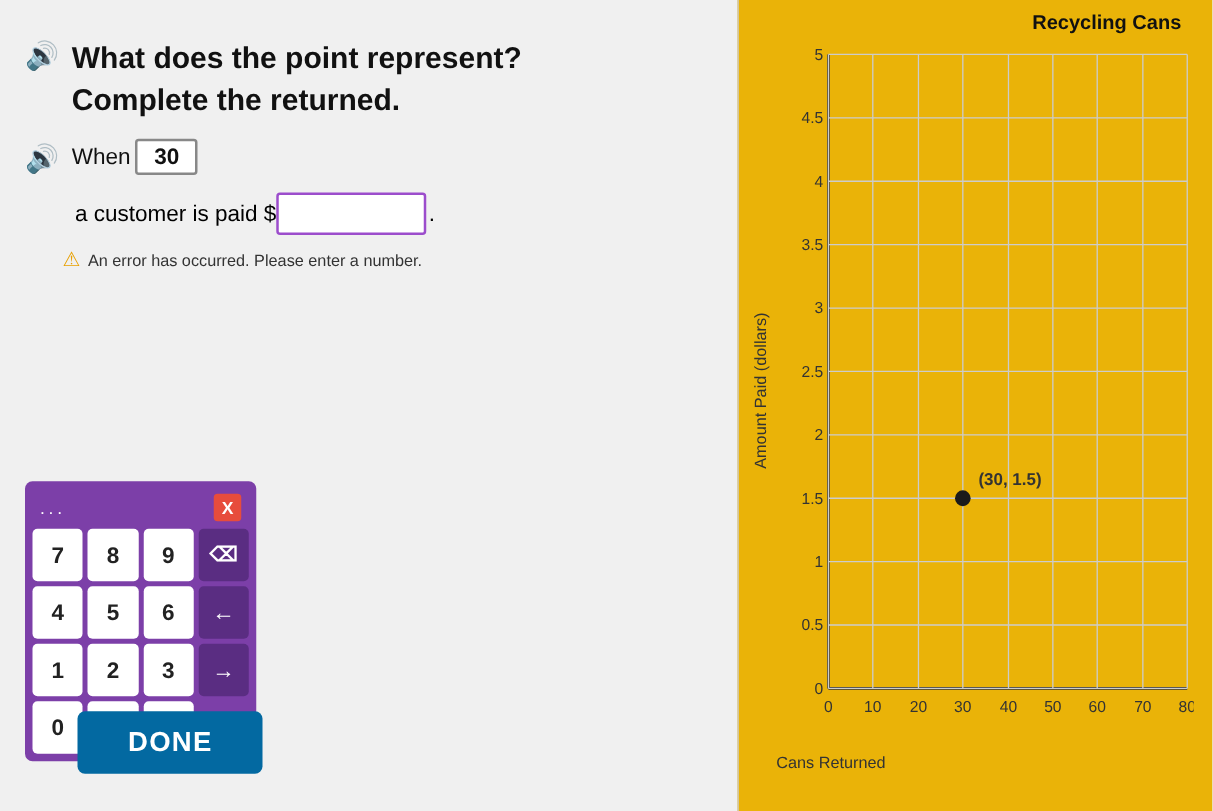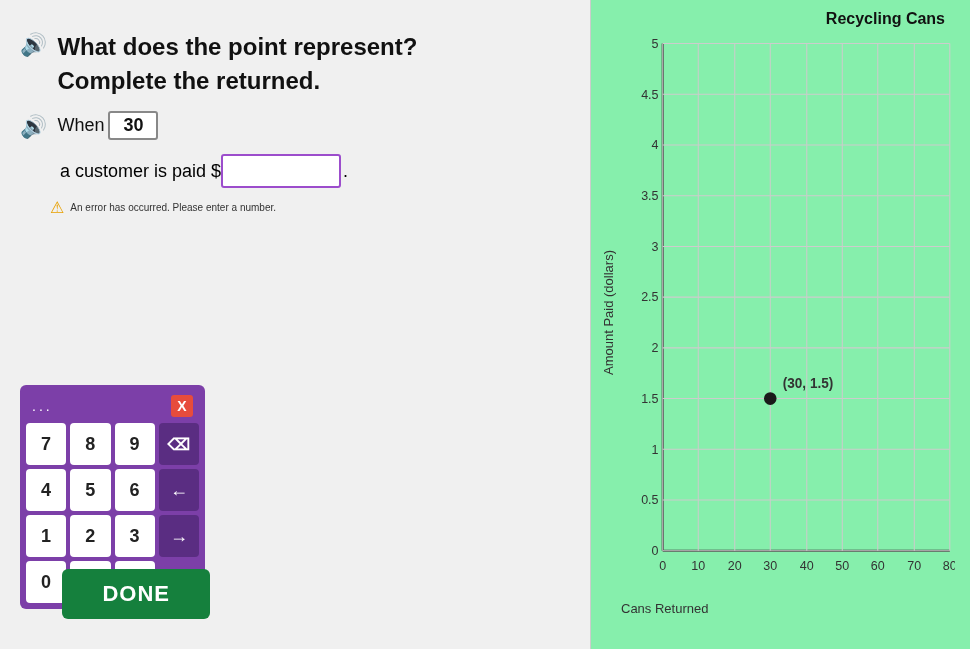--- a/index.html
+++ b/index.html
@@ -115,21 +115,21 @@
       margin-bottom: 20px;
     }
 
     .warning-icon {
       color: #e8a000;
       font-size: 16px;
       margin-right: 6px;
     }
 
     .error-text {
-      font-size: 10px;
+      font-size: 13px;
       color: #333;
     }
 
     
     .calculator {
       position: absolute;
       bottom: 40px;
       left: 20px;
       background: #7c3fa8;
       border-radius: 6px;
@@ -204,35 +204,35 @@
     .calc-btn.empty {
       background: transparent;
       cursor: default;
     }
 
     
     .done-button {
       position: absolute;
       bottom: 30px;
       right: 380px;
-      background: #15803d;
+      background: #0369a1;
       color: #fff;
       font-size: 22px;
       font-weight: bold;
       padding: 12px 40px;
       border: none;
       border-radius: 6px;
       cursor: pointer;
       letter-spacing: 1px;
     }
 
     
     .right-panel {
       width: 380px;
-      background: #86efac;
+      background: #eab308;
       padding: 10px 15px 15px 10px;
       position: relative;
       border-left: 1px solid #ccc;
     }
 
     .chart-title {
       text-align: right;
       font-size: 16px;
       font-weight: bold;
       color: #111;

